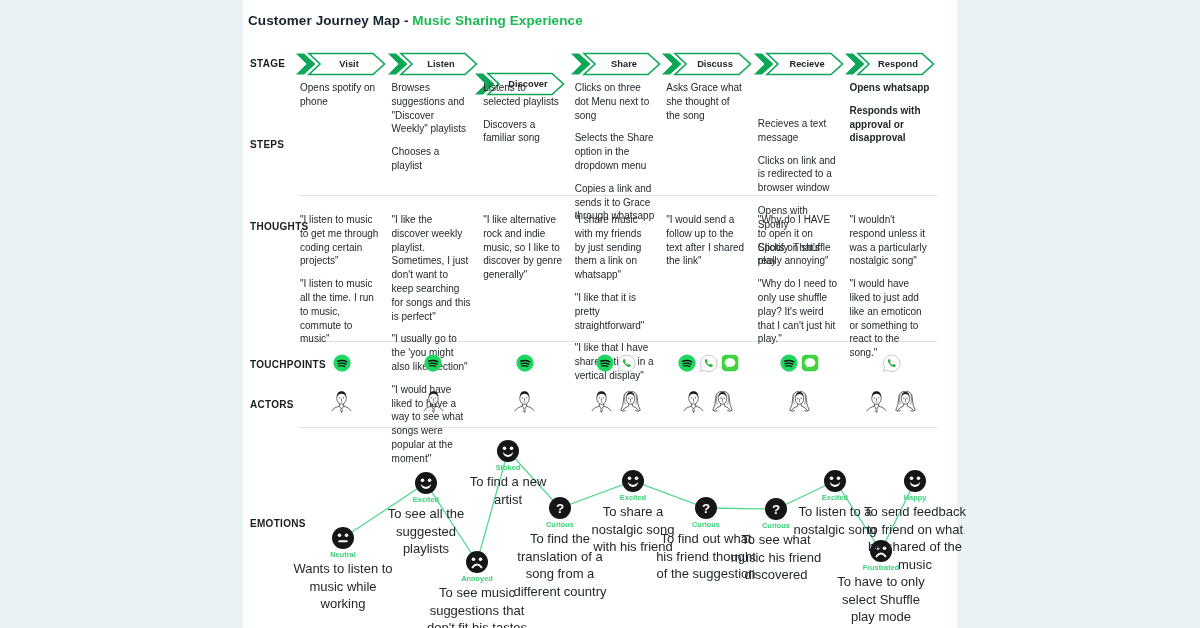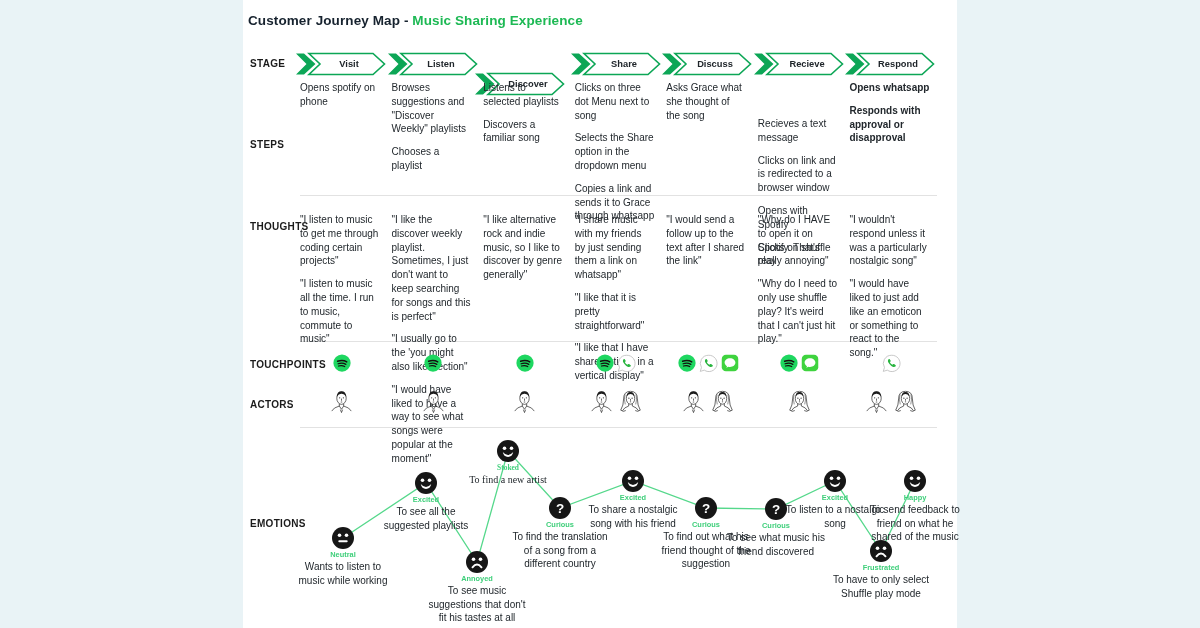--- a/index.html
+++ b/index.html
@@ -13,21 +13,21 @@
   .txt-col{position:absolute;width:80px;font-size:10px;line-height:1.38;color:#22282d;}
   .txt-col p{margin:0 0 9px 0;}
   .tp-col,.ac-col{position:absolute;display:flex;justify-content:center;align-items:center;gap:3px;}
   .tp-col{top:353px;height:20px;}
   .ac-col{top:383px;height:42px;gap:0;}
   .icon{display:inline-flex;}
   #emotion-lines{position:absolute;left:0;top:0;width:1200px;height:628px;pointer-events:none;}
   .em-face{position:absolute;width:22px;height:22px;}
   .em-text{position:absolute;width:104px;text-align:center;}
   .em-label{font-size:7.4px;font-weight:bold;color:#3ecf7a;margin-bottom:1px;}
-  .em-desc{font-size:10px;line-height:1.35;color:#22282d;}
+  .em-desc{font-size:13px;line-height:1.35;color:#22282d;}
 </style>
 </head>
 <body>
 
 <div id="canvas">
   <div id="card"></div>
 
   <div id="title"><span>Customer Journey Map - </span><span class="hl">Music Sharing Experience</span></div>
 
   <div class="row-label" style="top:58px">STAGE</div>
@@ -436,21 +436,21 @@
       <div class="em-text" style="left: 425px; top: 574px;">
         <div class="em-label">Annoyed</div>
         <div class="em-desc">To see music suggestions that don't fit his tastes at all</div>
       </div>
       <div class="em-face" style="left: 497px; top: 440px;"><svg viewBox="0 0 22 22" width="22" height="22">
           <circle cx="11" cy="11" r="11" fill="#161616"></circle>
           <circle cx="7.5" cy="8.2" r="1.8" fill="#fff"></circle>
           <circle cx="14.5" cy="8.2" r="1.8" fill="#fff"></circle>
           <path d="M5.8 12q5.2 6.2 10.4 0-.9 4.9-5.2 4.9T5.8 12Z" fill="#fff"></path>
         </svg></div>
-      <div class="em-text" style="left: 456px; top: 463px; font-family: Liberation Serif, serif;">
+      <div class="em-text" style="left: 456px; top: 463px;">
         <div class="em-label">Stoked</div>
         <div class="em-desc">To find a new artist</div>
       </div>
       <div class="em-face" style="left: 549px; top: 497px;"><svg viewBox="0 0 22 22" width="22" height="22">
           <circle cx="11" cy="11" r="11" fill="#161616"></circle>
           <text x="11" y="16" text-anchor="middle" font-size="13.5" font-weight="bold" fill="#fff" font-family="Liberation Sans, sans-serif">?</text>
         </svg></div>
       <div class="em-text" style="left: 508px; top: 520px;">
         <div class="em-label">Curious</div>
         <div class="em-desc">To find the translation of a song from a different country</div>

